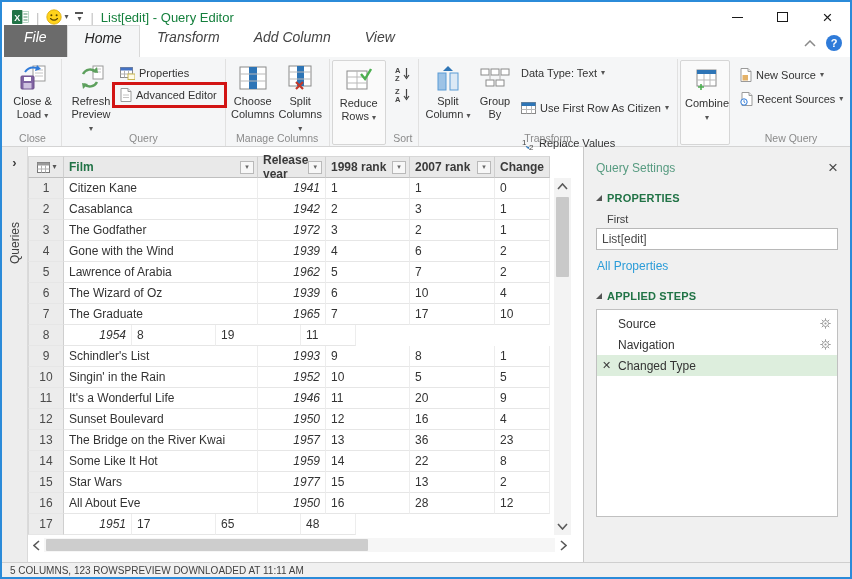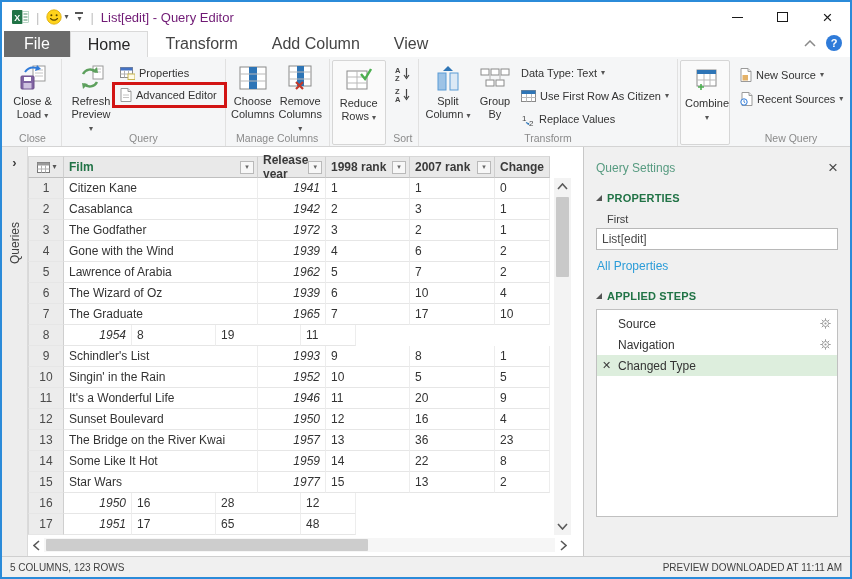--- a/index.html
+++ b/index.html
@@ -11,34 +11,34 @@
     border: 2px solid #2b8bd9;
     background: #fff;
     position: relative;
     display: flex; flex-direction: column;
     overflow: hidden;
   }
 
   
   .titlebar { height: 30px; display:flex; align-items:center; padding-left:10px; background:#fff; flex: 0 0 auto; }
   .titlebar .sep { color:#c0c0c0; margin:0 7px; font-size:13px; }
-  .app-title { font-size:13px; color:#701a75; }
+  .app-title { font-size:13px; color:#15803d; }
   .smiley-wrap { display:flex; align-items:center; gap:2px; cursor:default; }
   .caret { font-size:8px; color:#555; line-height:1; }
   .qat { display:inline-flex; flex-direction:column; align-items:center; margin-left:7px; }
   .qat .qat-line { width:8px; border-top:2px solid #555; margin-bottom:1px; }
   .win-controls { margin-left:auto; display:flex; height:100%; }
   .win-btn { width:45px; height:100%; display:flex; align-items:center; justify-content:center; }
   .min-glyph { width:11px; border-top:1.5px solid #1a1a1a; }
   .max-glyph { width:11px; height:10px; border:1.5px solid #1a1a1a; }
   .close-glyph { font-size:17px; color:#1a1a1a; line-height:1; }
 
   
   .tabstrip { height:25px; background:#fff; display:flex; align-items:flex-end; flex:0 0 auto; position:relative; }
-  .tab { padding:0 17px; font-size:16px; color:#444; height:26px; line-height:25px; }
+  .tab { padding:0 17px; font-size:14px; color:#444; height:32px; line-height:25px;font-style:italic; }
   .tab.file { background:#6b6b6b; color:#fff; margin-left:2px; padding:0 20px; }
   .tab.active { background:#f5f6f7; border:1px solid #d9d9d9; border-bottom:none; color:#262626; }
   .strip-right { position:absolute; right:8px; top:3px; display:flex; align-items:center; gap:10px; }
   .collapse-chevron svg { display:block; }
   .help-btn { width:16px; height:16px; border-radius:50%; background:#2f7bd9; color:#fff; font-size:11px; font-weight:bold; display:flex; align-items:center; justify-content:center; }
 
   
   .ribbon { height:90px; background:#f5f6f7; border-bottom:1px solid #d4d4d4; display:flex; align-items:stretch; padding:2px 0 0 2px; flex:0 0 auto; }
   .rgroup { position:relative; border-right:1px solid #e1e1e1; padding:2px 4px 18px 4px; display:flex; align-items:flex-start; }
   .rgroup .glabel { position:absolute; bottom:2px; left:0; right:0; text-align:center; font-size:10.5px; color:#8a8a8a; white-space:nowrap; }
@@ -99,22 +99,22 @@
   .name-input { width:100%; height:22px; border:1px solid #b8b8b8; background:#fff; font-size:12px; color:#4a4a4a; padding:0 5px;
                 font-family:"Liberation Sans","DejaVu Sans",sans-serif; }
   .all-props { font-size:12px; color:#2b9cd8; margin:9px 0 0 1px; display:inline-block; }
   .steps-box { margin-top:7px; height:208px; background:#fff; border:1px solid #c0c0c0; padding-top:3px; }
   .step { height:21px; display:flex; align-items:center; font-size:12px; color:#333; padding:0 6px 0 5px; }
   .step .step-x { width:16px; font-size:11px; font-weight:bold; color:#3a3a3a; }
   .step .step-label { flex:1 1 auto; }
   .step.selected { background:#ddeedd; }
 
   
-  .statusbar { height:21px; background:#f0f0f0; border-top:1px solid #cfcfcf; display:flex; align-items:center;
-               justify-content:space-between; padding:0 8px; font-size:10px; color:#3f3f3f; flex:0 0 auto; }
+  .statusbar { height:15px; background:#f0f0f0; border-top:1px solid #cfcfcf; display:flex; align-items:center;
+               padding:0 8px; font-size:10px; color:#3f3f3f; flex:0 0 auto; }
 
   svg { display:block; }
 </style>
 </head>
 <body>
 
 <div class="window">
 
   <div class="titlebar">
     <span>
@@ -258,21 +258,21 @@
       <div class="bigbtn w50">
         <span class="bicon">
           <svg width="28" height="26" viewBox="0 0 28 26">
             <rect x="3" y="1" width="22" height="20" fill="#fff" stroke="#8a8a8a"></rect>
             <rect x="11" y="1" width="7" height="20" fill="#2e75b6"></rect>
             <line x1="3" y1="7" x2="25" y2="7" stroke="#b9b9b9"></line>
             <line x1="3" y1="14" x2="25" y2="14" stroke="#b9b9b9"></line>
             <path d="M10 17 l7 7 M17 17 l-7 7" stroke="#c0392b" stroke-width="2.2"></path>
           </svg>
         </span>
-        <span class="lbl"><span>Remove Columns</span> <span class="caret">▾</span></span>
+        <span class="lbl"><span>Split Columns</span> <span class="caret">▾</span></span>
       </div>
       <div class="glabel">Manage Columns</div>
     </div>
 
     <div class="rgroup boxed" style="width:54px">
       <div class="bigbtn w46">
         <span class="bicon">
           <svg width="26" height="24" viewBox="0 0 26 24">
             <rect x="1" y="3" width="20" height="18" fill="#fff" stroke="#8a8a8a"></rect>
             <line x1="1" y1="9" x2="21" y2="9" stroke="#b9b9b9"></line>
@@ -330,21 +330,21 @@
             <rect x="11" y="2" width="8" height="6" fill="#fff" stroke="#8a8a8a"></rect>
             <rect x="21" y="2" width="8" height="6" fill="#fff" stroke="#8a8a8a"></rect>
             <rect x="6" y="13" width="8" height="6" fill="#fff" stroke="#8a8a8a"></rect>
             <rect x="16" y="13" width="8" height="6" fill="#fff" stroke="#8a8a8a"></rect>
             <line x1="10" y1="8" x2="10" y2="13" stroke="#b0b0b0"></line>
             <line x1="20" y1="8" x2="20" y2="13" stroke="#b0b0b0"></line>
           </svg>
         </span>
         <span class="lbl"><span>Group By</span></span>
       </div>
-      <div class="smallcol" style="gap:3px">
+      <div class="smallcol" style="gap:15px">
         <div class="smallbtn">
           <span>Data Type: Text</span>
           <span class="caret">▾</span>
         </div>
         <div class="smallbtn">
           <span>
             <svg width="15" height="12" viewBox="0 0 15 12">
               <rect x="0.5" y="0.5" width="14" height="11" fill="#fff" stroke="#8a8a8a"></rect>
               <rect x="0.5" y="0.5" width="14" height="3.5" fill="#2e75b6"></rect>
               <line x1="5.5" y1="4" x2="5.5" y2="11.5" stroke="#b9b9b9"></line>
@@ -586,20 +586,21 @@
             <div class="trow">
             <div class="cell rownum cn">15</div>
             <div class="cell c0">Star Wars</div>
             <div class="cell c1 em right">1977</div>
             <div class="cell c2">15</div>
             <div class="cell c3">13</div>
             <div class="cell c4">2</div>
           </div>
             <div class="trow">
             <div class="cell rownum cn">16</div>
+            <div class="cell c0">All About Eve</div>
             <div class="cell c1 em right">1950</div>
             <div class="cell c2">16</div>
             <div class="cell c3">28</div>
             <div class="cell c4">12</div>
           </div>
             <div class="trow">
             <div class="cell rownum cn">17</div>
             <div class="cell c1 em right">1951</div>
             <div class="cell c2">17</div>
             <div class="cell c3">65</div>

